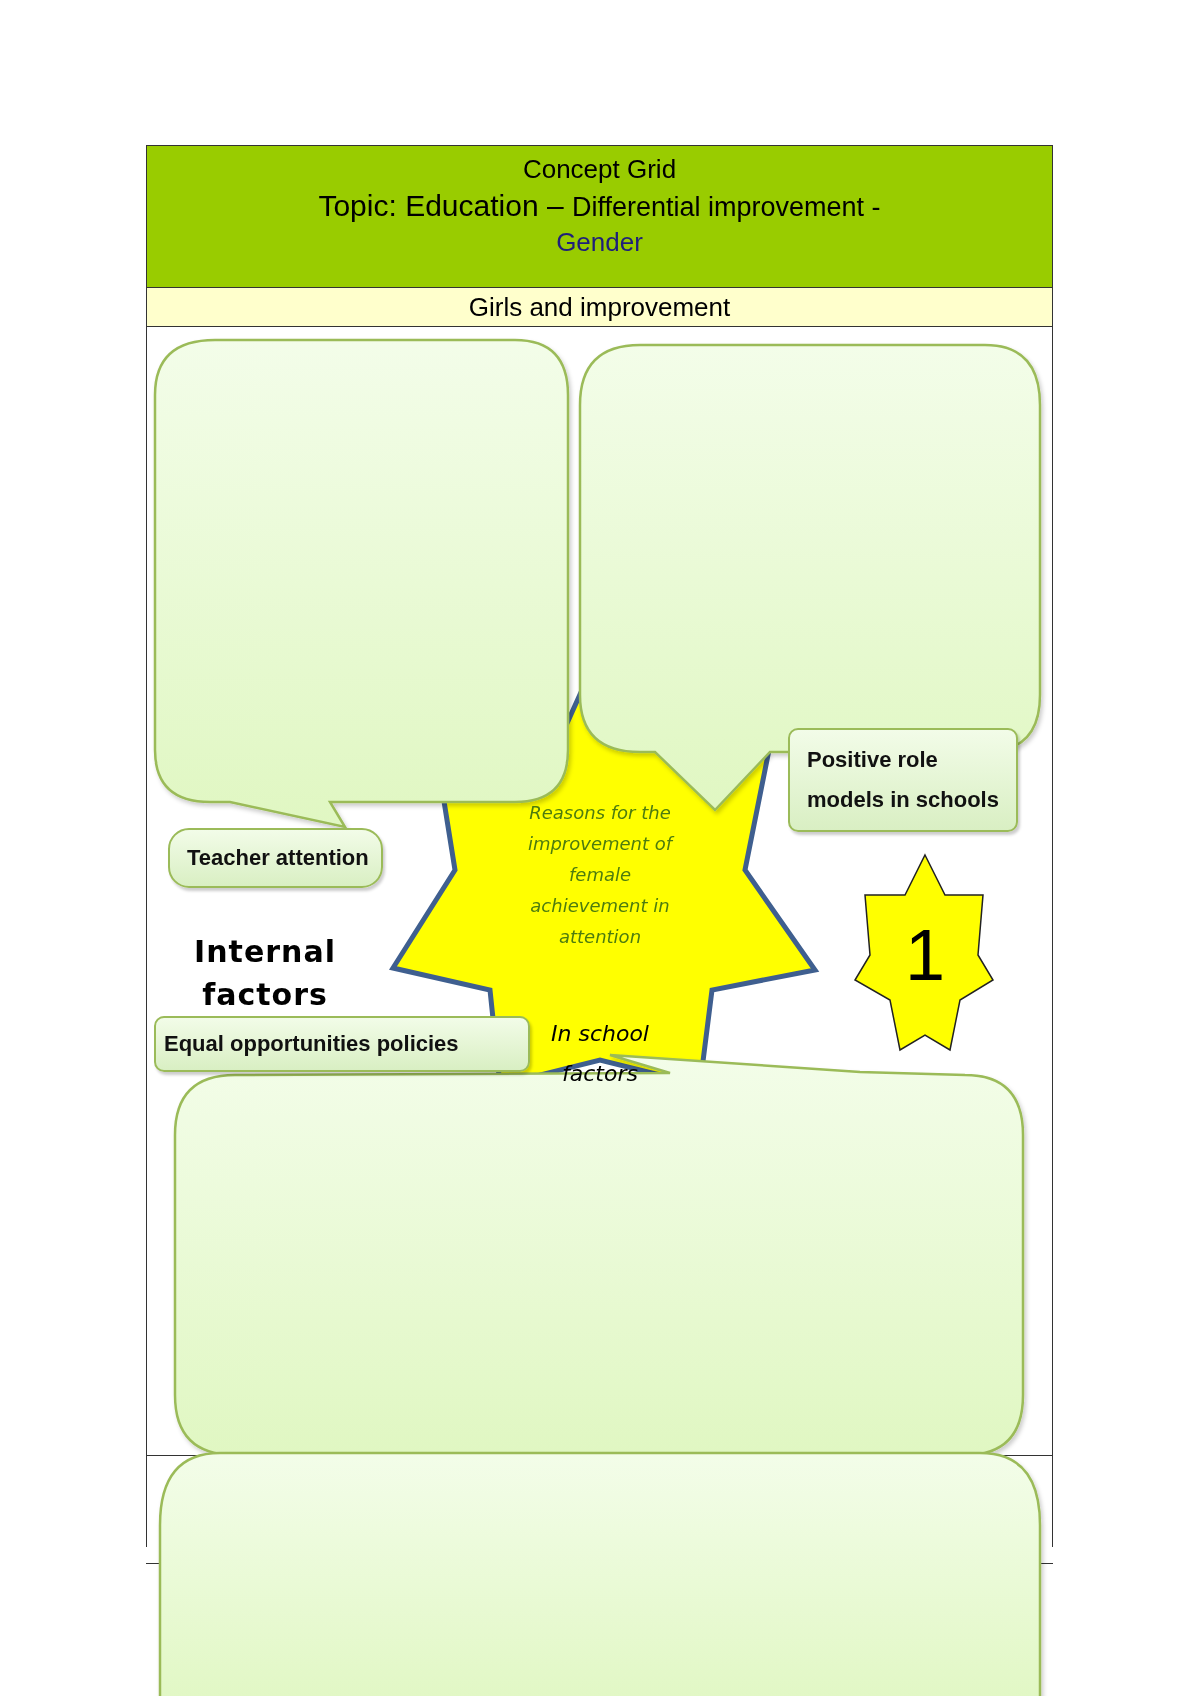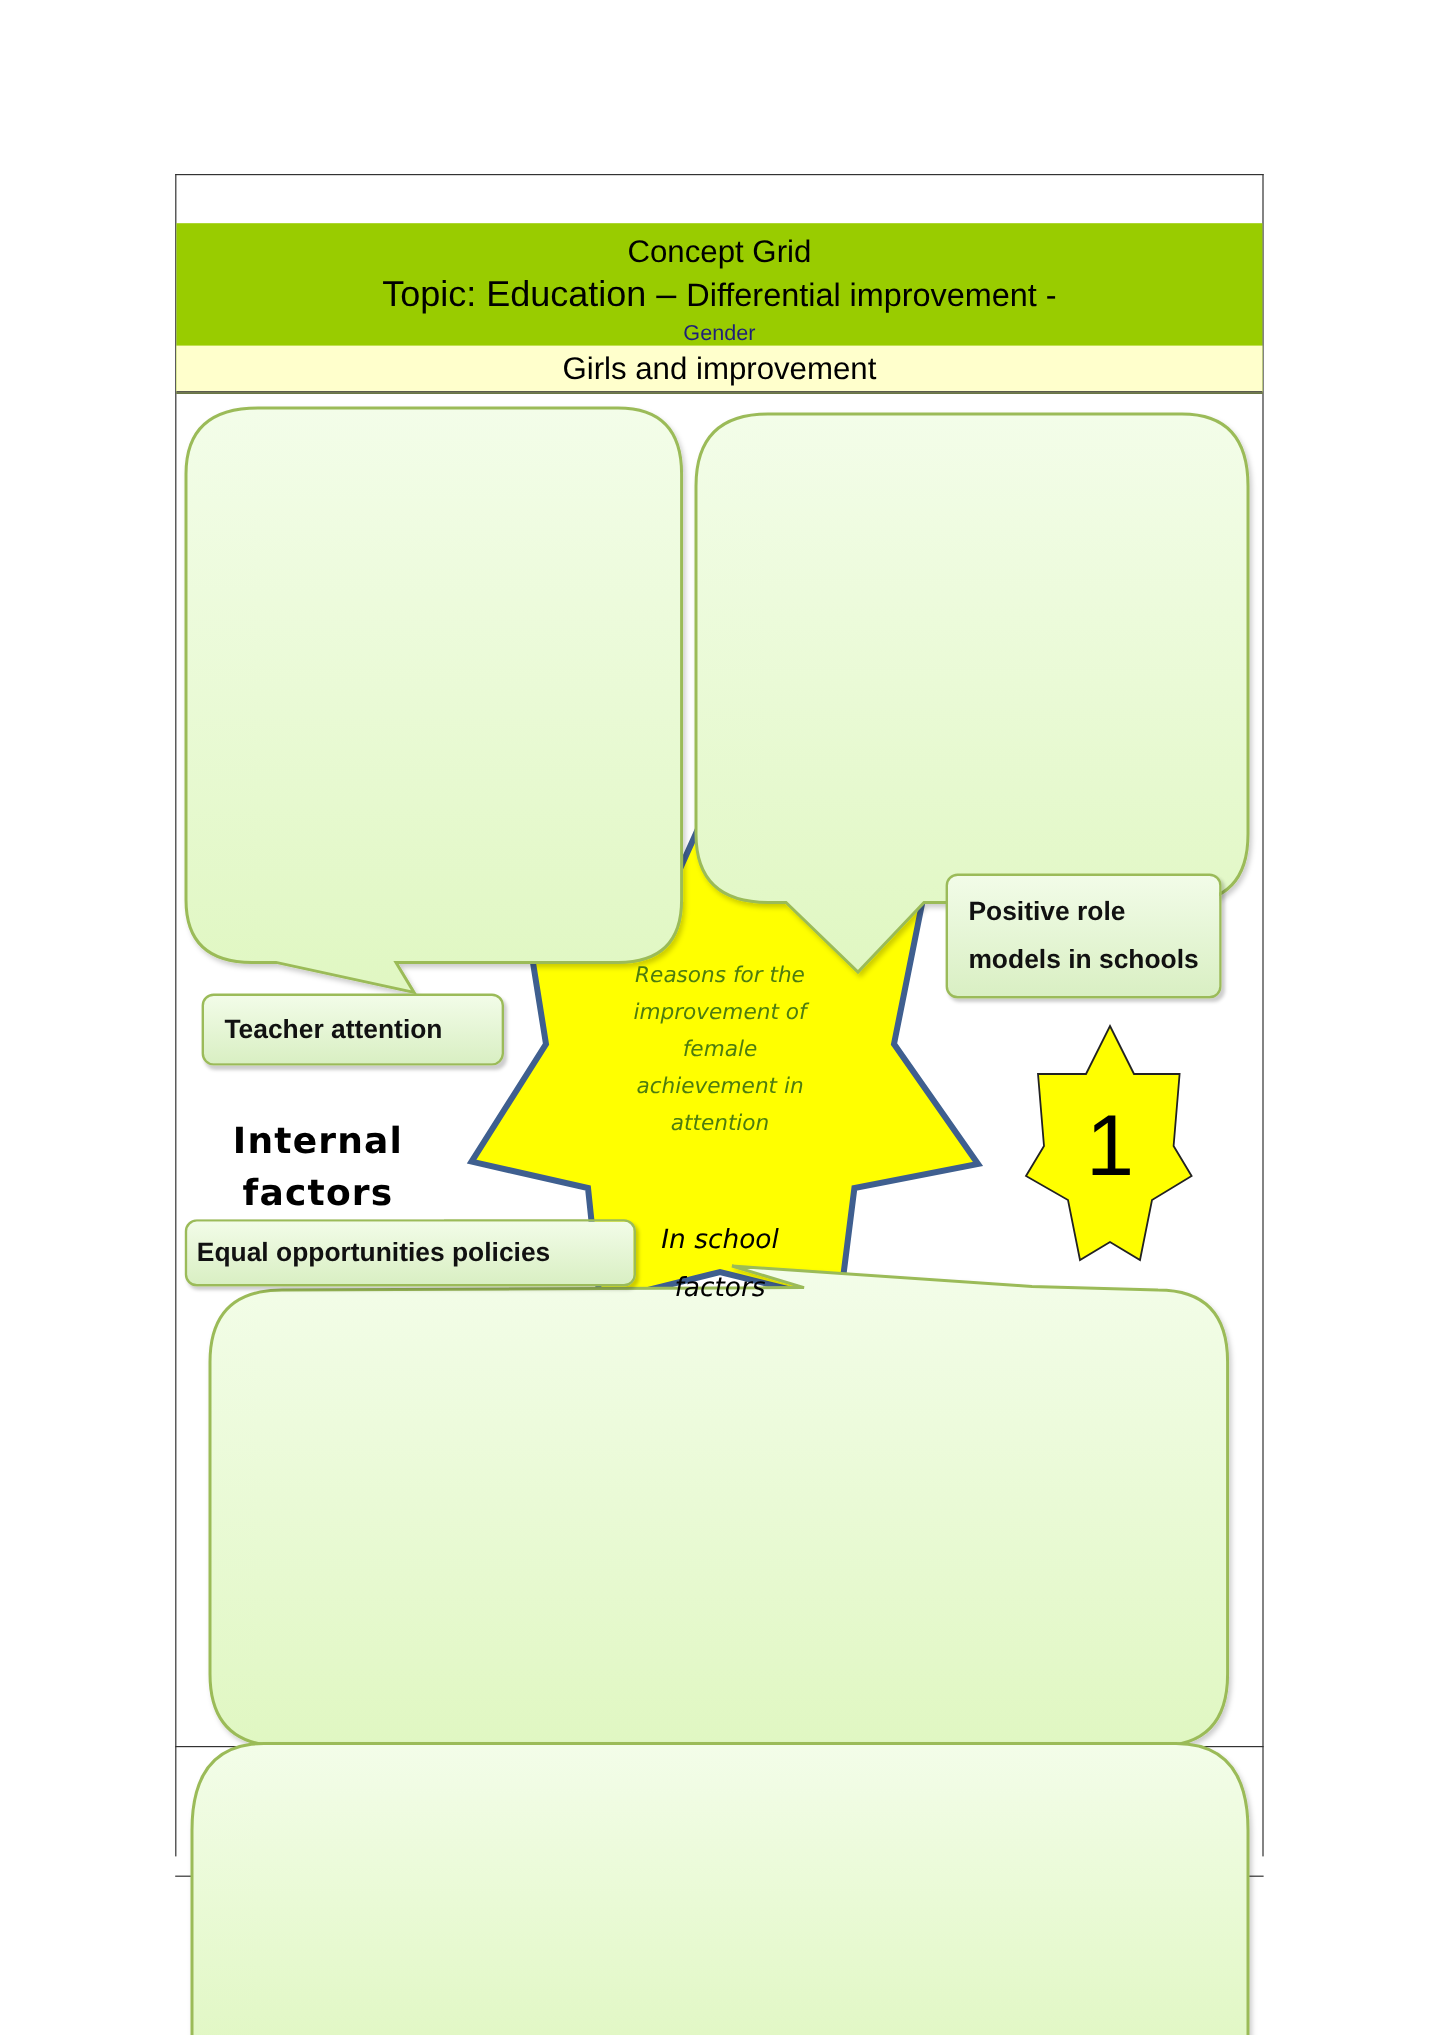--- a/index.html
+++ b/index.html
@@ -1,24 +1,24 @@
 <!DOCTYPE html>
 <html><head>
   <meta charset="utf-8">
   <style>
     html, body { margin:0; padding:0; }
     body { width:1200px; height:1696px; background:#ffffff; position:relative; overflow:hidden;
            font-family:"DejaVu Sans", sans-serif; }
     .abs { position:absolute; }
     .table-frame { left:146px; top:145px; width:907px; height:1402px; border:1.5px solid #333; border-bottom:none; box-sizing:border-box; }
-    .header { left:147px; top:146px; width:905px; height:141px; background:#99cc00; border-bottom:1.5px solid #333; text-align:center; color:#000;margin-top:40px; }
+    .header { left:147px; top:146px; width:905px; height:141px; background:#99cc00; border-bottom:1.5px solid #333; text-align:center; color:#000; }
     .header .l1 { font-size:26px; margin-top:8px; font-family:"Liberation Sans", sans-serif; }
     .header .l2 { font-size:30px; margin-top:4px; font-family:"Liberation Sans", sans-serif; }
     .header .l2 .sub { font-size:27px; }
-    .header .l3 { font-size:18px; margin-top:4px; color:#1f1f7a; font-family:"Liberation Sans", sans-serif; }
+    .header .l3 { font-size:26px; margin-top:4px; color:#1f1f7a; font-family:"Liberation Sans", sans-serif; }
     .subheader { left:147px; top:288px; width:905px; height:38px; background:#ffffcc; border-bottom:1.5px solid #333; text-align:center; font-size:26px; line-height:38px; font-family:"Liberation Sans", sans-serif; }
     .hline { height:0; border-top:1.5px solid #333; }
     .label-box { background:linear-gradient(#f2fce8,#d9efc3); border:2.5px solid #9bbb59; border-radius:10px; box-shadow:2px 3px 3px rgba(0,0,0,0.2); font-family:"Liberation Sans", sans-serif; font-weight:bold; font-size:22px; color:#111; box-sizing:border-box; }
     .big-label { font-family:"DejaVu Sans", sans-serif; font-weight:bold; font-size:30px; text-align:center; line-height:43px; letter-spacing:1px; }
     .star-text { font-family:"DejaVu Sans", sans-serif; font-style:italic; font-size:18px; text-align:center; line-height:31px; color:#4d7c0f; }
     .star-text2 { font-family:"DejaVu Sans", sans-serif; font-style:italic; font-size:22px; text-align:center; line-height:40px; }
     svg { position:absolute; left:0; top:0; }
   </style>
 </head>
 <body>
@@ -64,21 +64,21 @@
 
   <g filter="url(#sh)">
     <path d="M610,1055 L860,1072 L965,1075 Q1023,1075 1023,1135 L1023,1395 Q1023,1455 965,1455 L235,1455 Q175,1455 175,1395 L175,1135 Q175,1075 235,1075 L670,1073 Z" fill="url(#bubbleGrad)" stroke="#9bbb59" stroke-width="2.5"></path>
   </g>
 
   <g filter="url(#sh)">
     <path d="M220,1453 L980,1453 Q1040,1453 1040,1525 L1040,1720 L160,1720 L160,1525 Q160,1453 220,1453 Z" fill="url(#bubbleGrad)" stroke="#9bbb59" stroke-width="2.5"></path>
   </g>
 </svg>
 
-<div class="abs label-box" style="left:168px;top:828px;width:252px;height:60px;line-height:56px;padding-left:17px;">
+<div class="abs label-box" style="left:168px;top:828px;width:215px;height:60px;line-height:56px;padding-left:17px;border-radius:21px;">
   <span>Teacher attention</span>
 </div>
 
 <div class="abs label-box" style="left:154px;top:1016px;width:376px;height:56px;line-height:52px;padding-left:8px;">
   <span>Equal opportunities policies</span>
 </div>
 
 <div class="abs label-box" style="left:788px;top:728px;width:230px;height:104px;padding:10px 0 0 17px;line-height:40px;">
   <div>Positive role</div>
   <div>models in schools</div>

